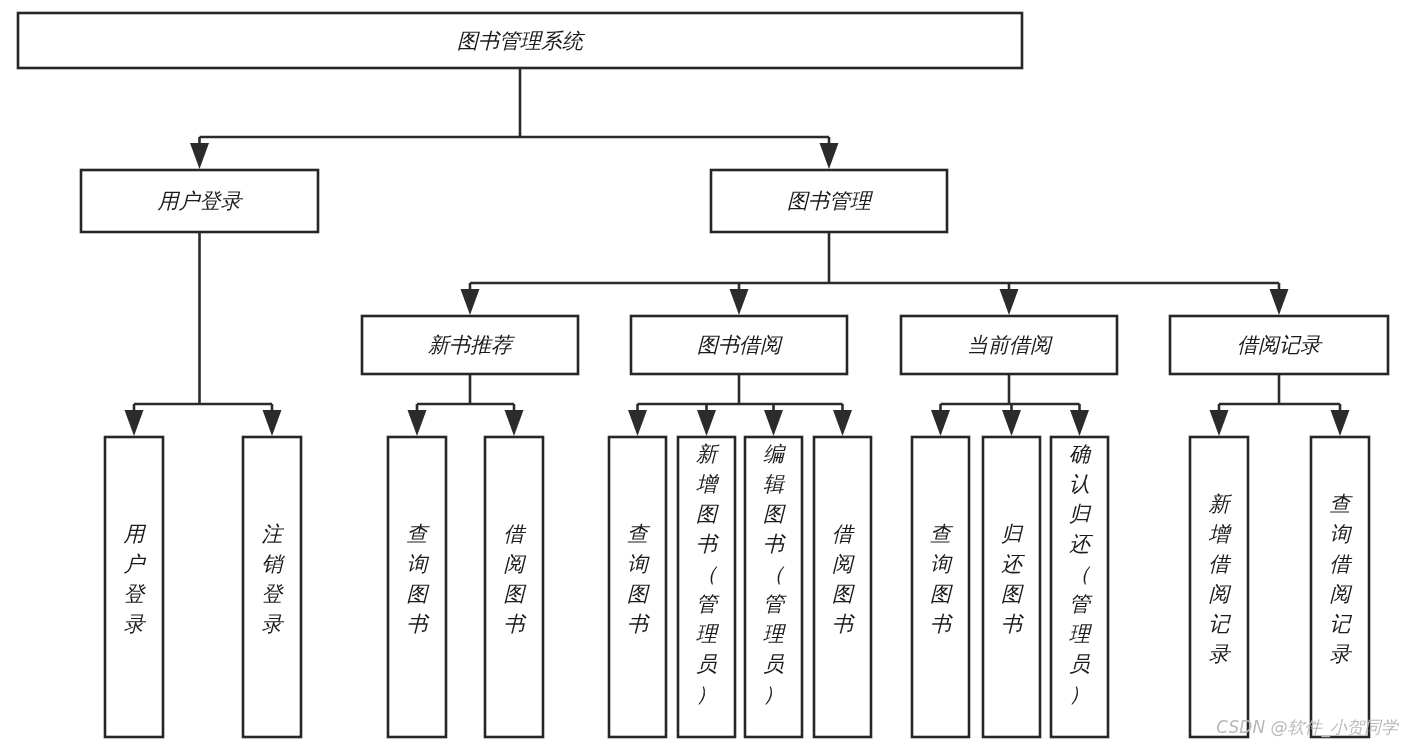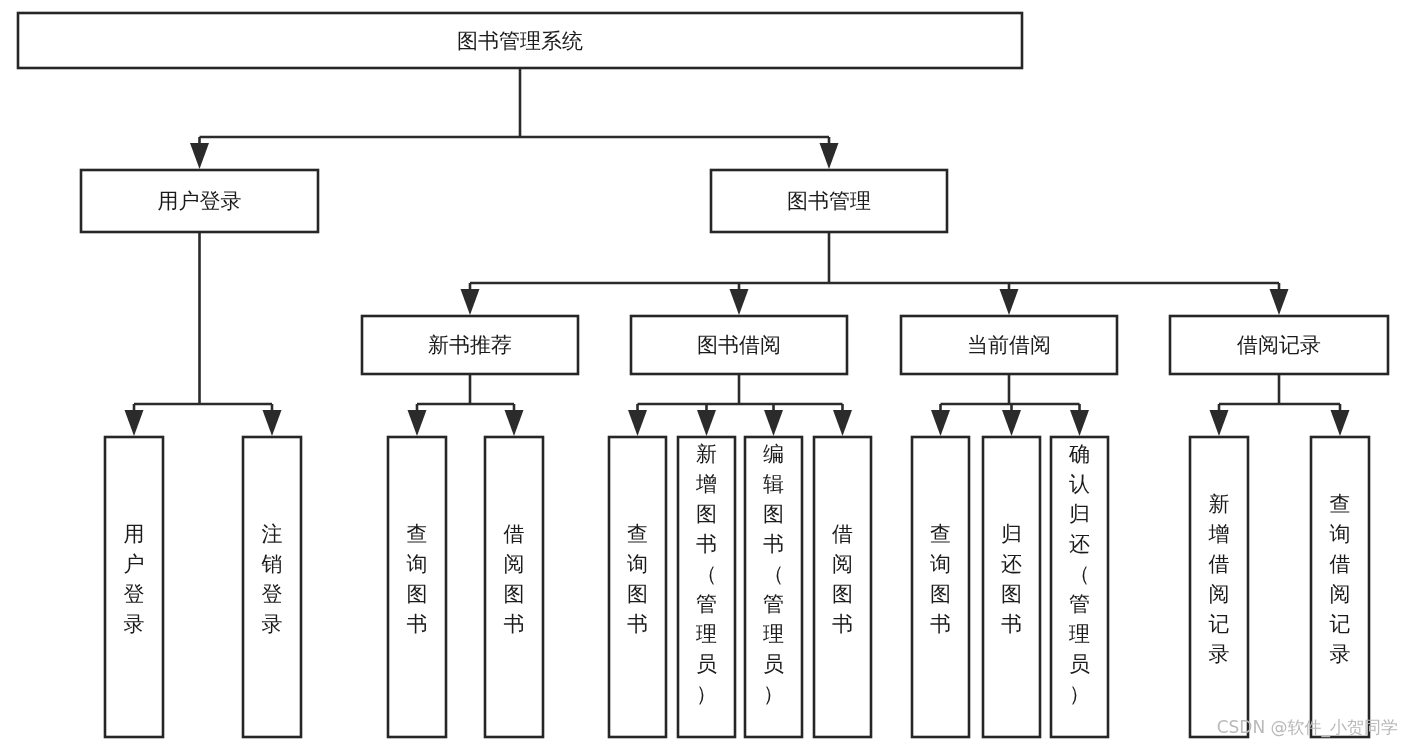--- a/index.html
+++ b/index.html
@@ -13,20 +13,21 @@
     position: relative;
     overflow: hidden;
     font-family: "DejaVu Sans", "Liberation Sans", sans-serif;
   }
   #diagram-root {
     position: absolute;
     left: 0;
     top: 0;
     width: 1405px;
     height: 747px;
+    font-style: italic;
   }
   svg.diagram-canvas {
     display: block;
     width: 1405px;
     height: 747px;
     background: #ffffff;
   }
   .node-rect {
     fill: #ffffff;
     stroke: #262626;

